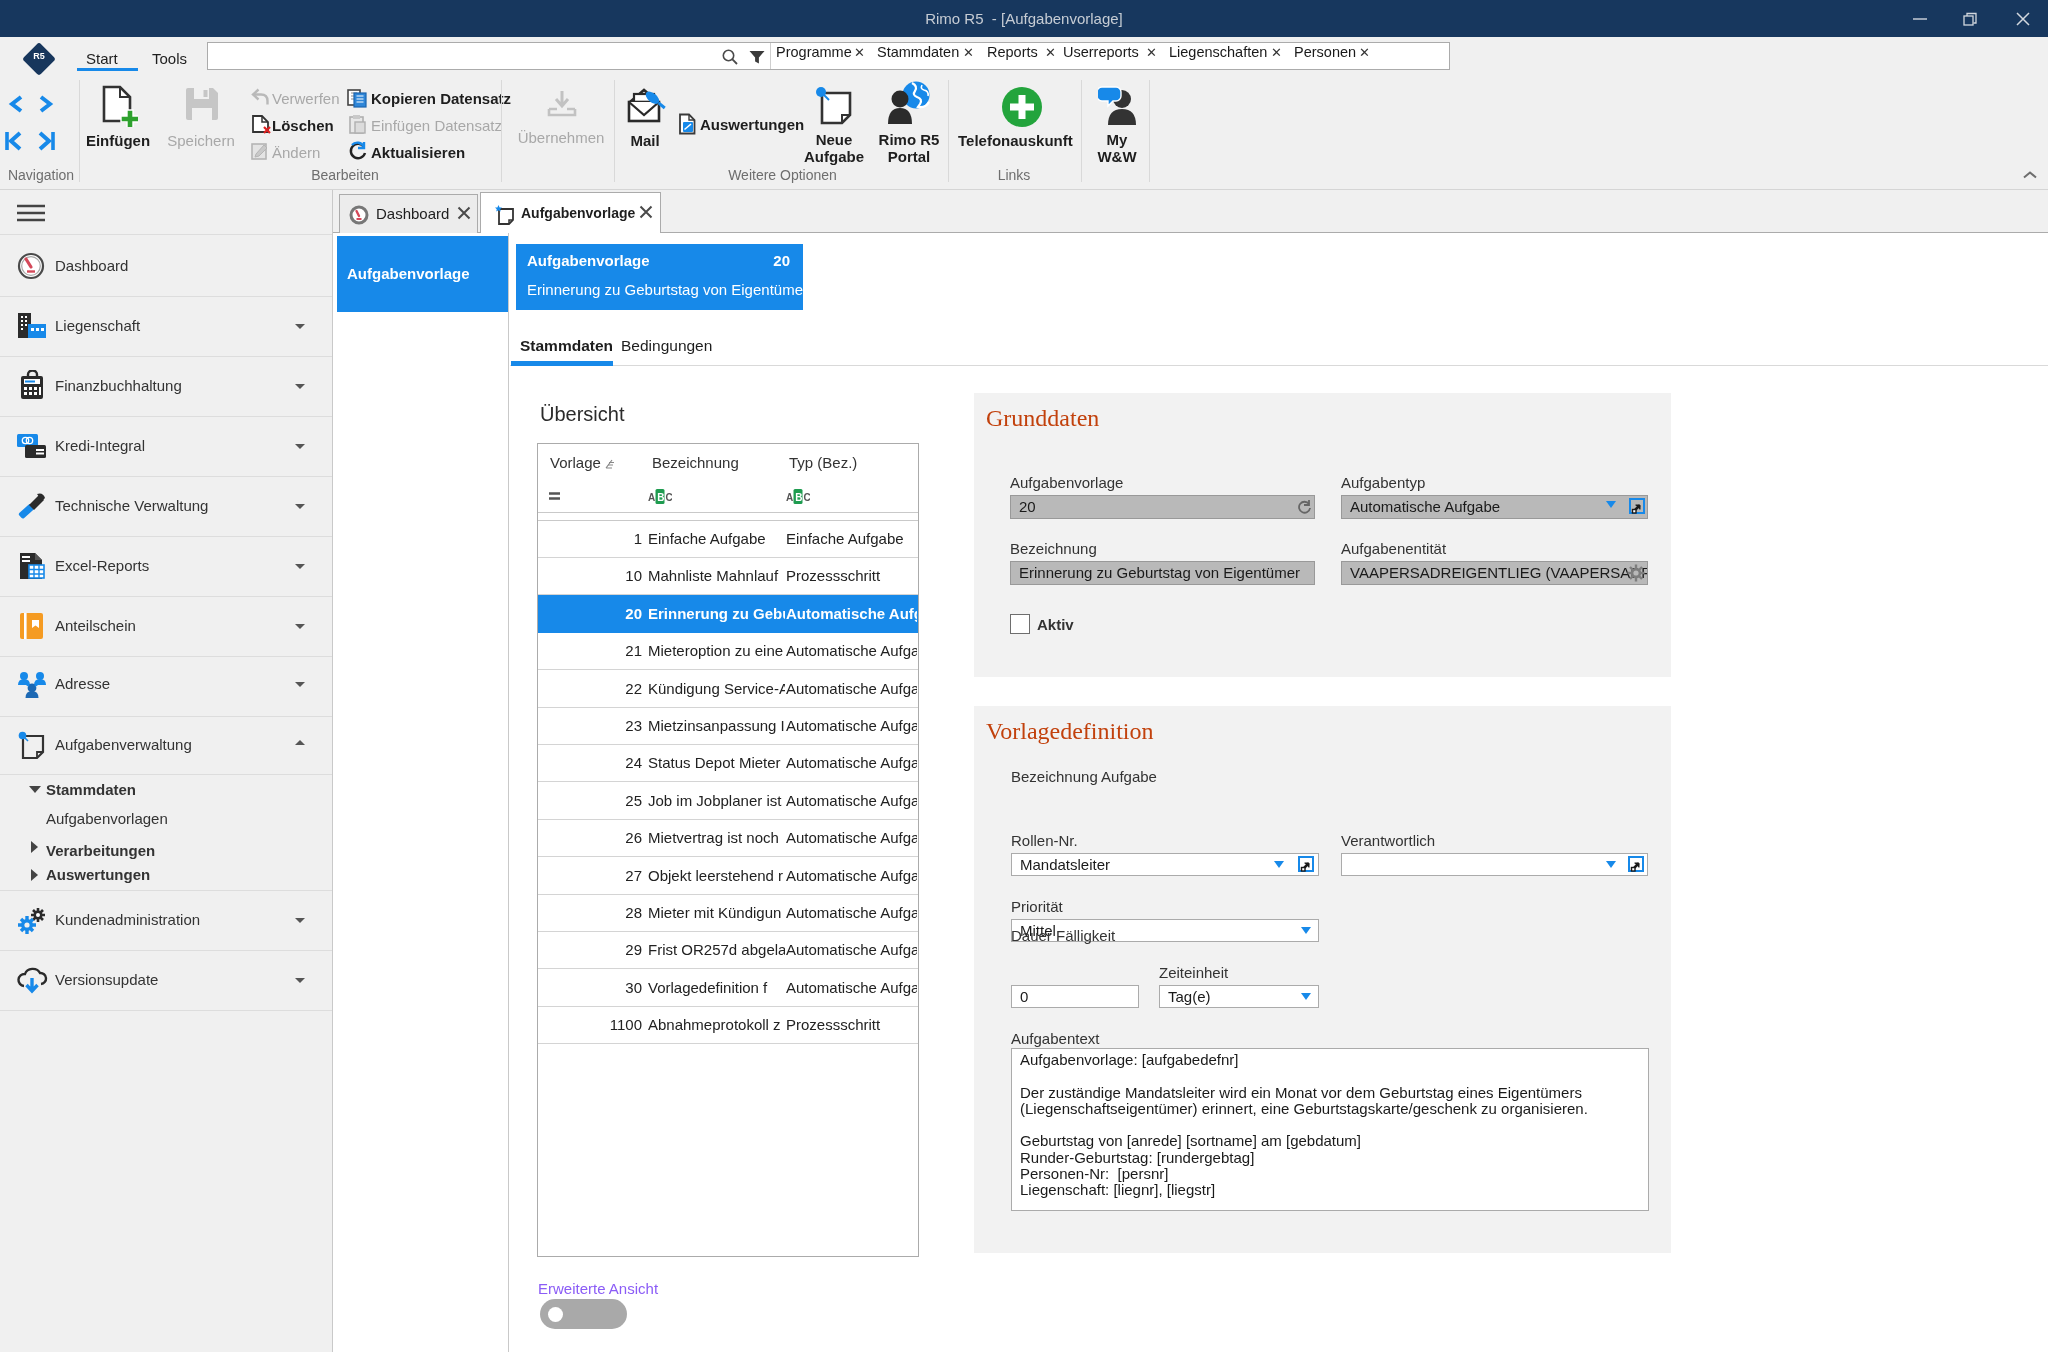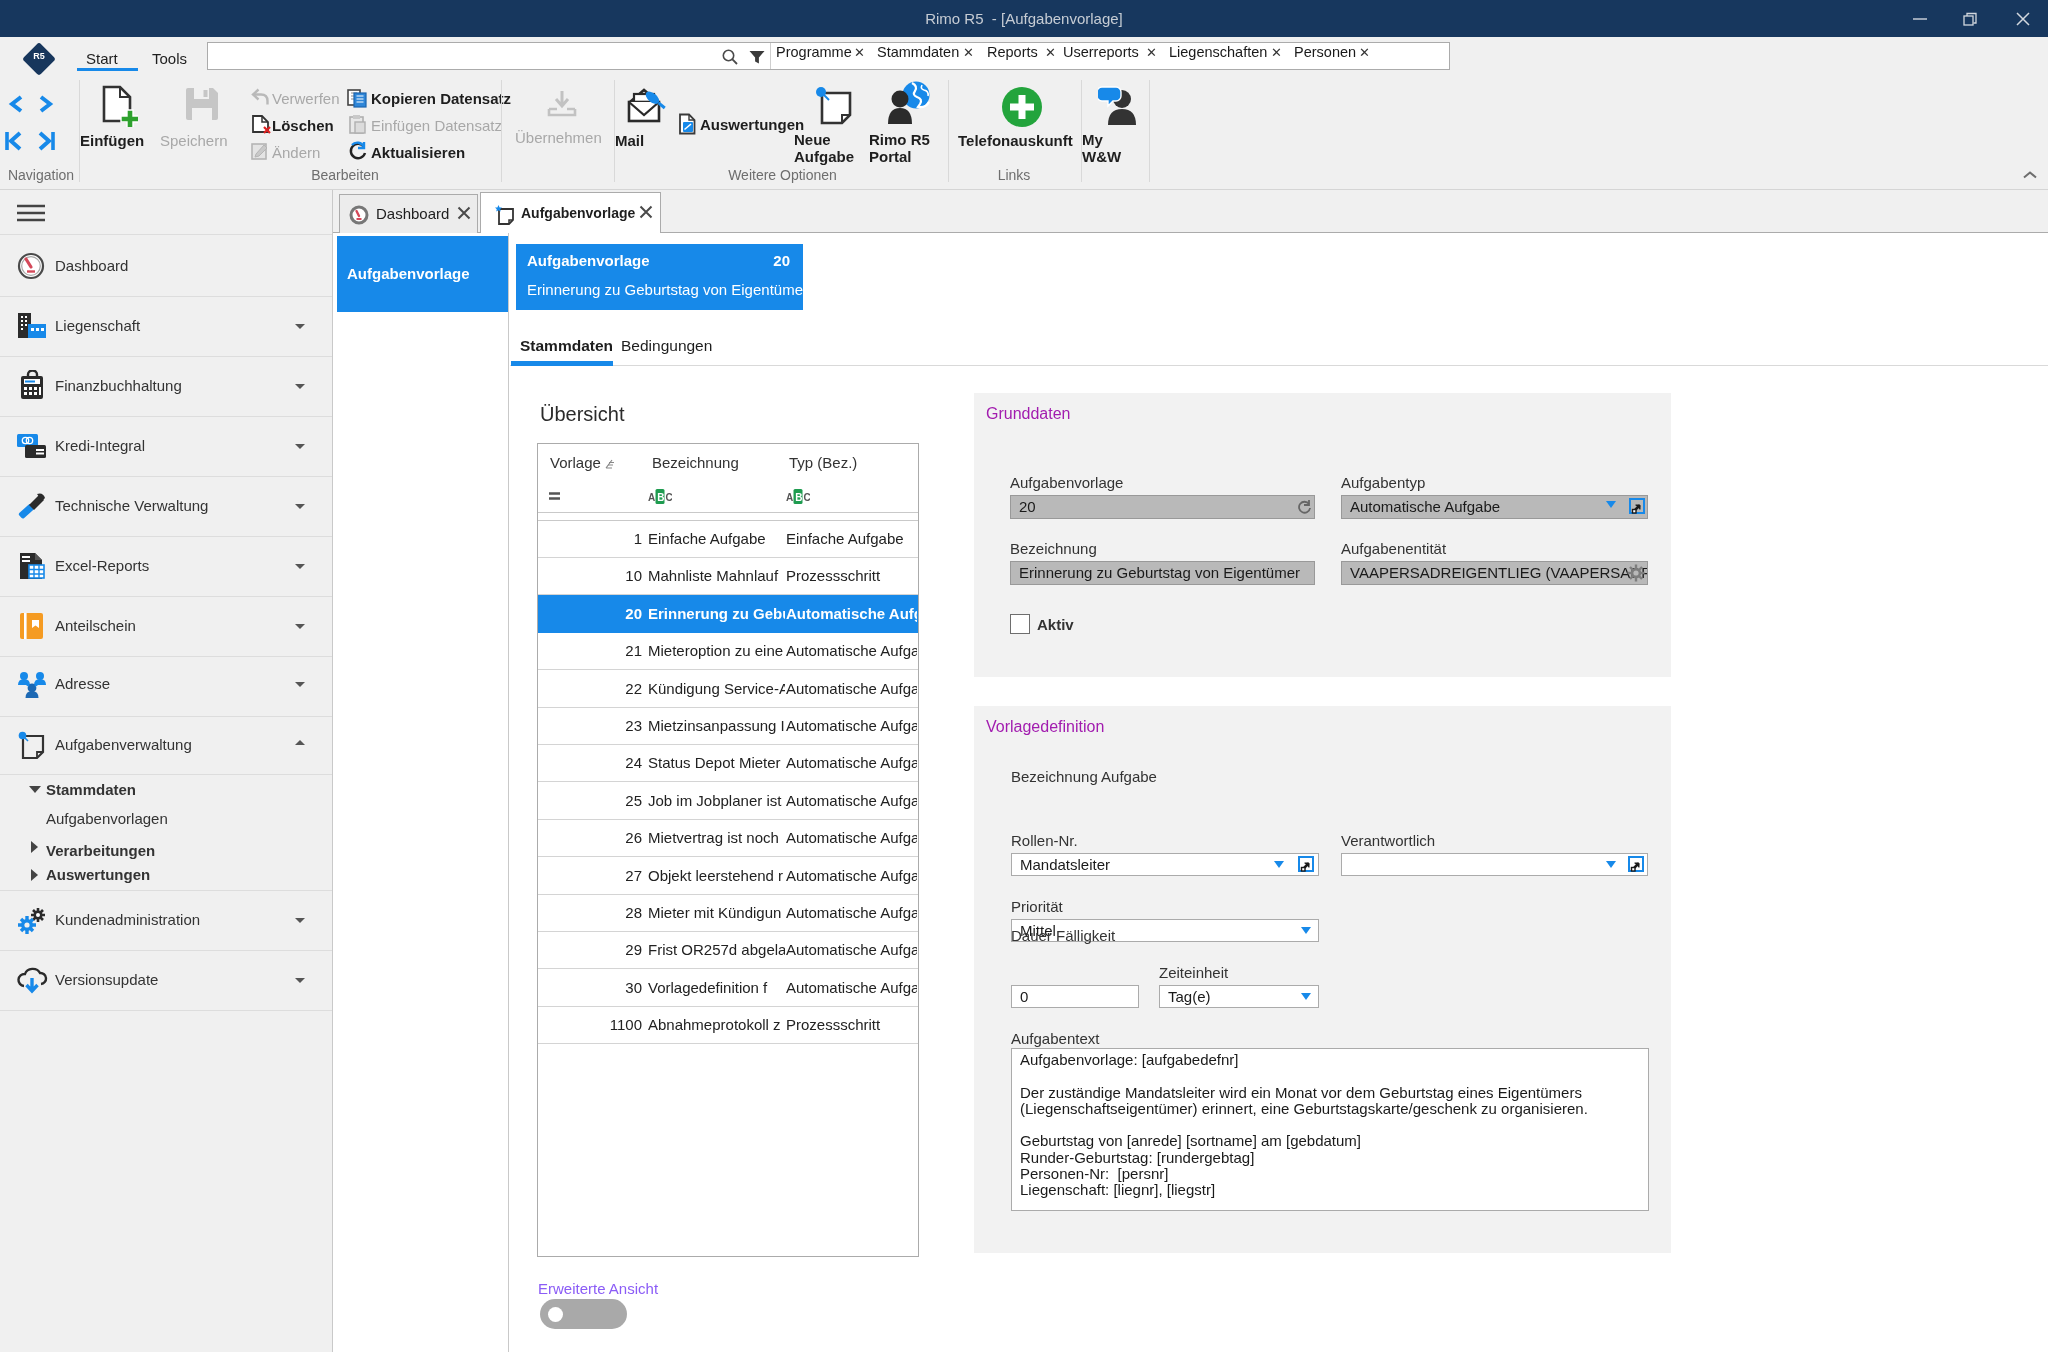--- a/index.html
+++ b/index.html
@@ -7,21 +7,21 @@
 body { font-family:"Liberation Sans", sans-serif; font-size:15px; color:#222; background:#fff; position:relative; }
 .abs { position:absolute; }
 
 #titlebar { position:absolute; left:0; top:0; width:2048px; height:37px; background:#17375E; color:#fff; }
 #titlebar .title { position:absolute; left:0; right:0; top:10px; text-align:center; font-size:15px; color:#C6CCD4; }
 
 #ribbon { position:absolute; left:0; top:37px; width:2048px; height:153px; background:#F0F0F0; border-bottom:1px solid #D5D5D5; }
 .rtab { position:absolute; top:13px; font-size:15px; color:#1E1E1E; }
 .vsep { position:absolute; top:43px; height:102px; width:1px; background:#D9D9D9; }
 .glabel { position:absolute; top:130px; font-size:14px; color:#6E6E6E; text-align:center; }
-.btext { position:absolute; font-size:15px; color:#1E1E1E; }
+.btext { position:absolute; font-size:15px; color:#1E1E1E; text-align:center; }
 .gray { color:#A8A8A8 !important; }
 .bld { font-weight:bold; }
 .searchbox { position:absolute; left:207px; top:5px; width:1243px; height:28px; background:#fff; border:1px solid #ABABAB; }
 .tag { position:absolute; top:7px; font-size:14.5px; color:#1A1A1A; }
 .tagx { color:#333; font-size:13px; top:8px; }
 
 #sidebar { position:absolute; left:0; top:190px; width:333px; height:1162px; background:#F0F0F0; border-right:1px solid #C9C9C9; }
 .ssep { position:absolute; left:0; width:332px; height:1px; background:#DDDDDD; }
 .sitem { position:absolute; left:55px; font-size:15px; color:#333; }
 .schev { position:absolute; left:295px; width:0; height:0; border-left:5px solid transparent; border-right:5px solid transparent; border-top:5px solid #555; }
@@ -30,21 +30,21 @@
 #tabstrip { position:absolute; left:333px; top:190px; width:1715px; height:43px; background:#F0F0F0; border-bottom:1px solid #ABABAB; }
 #tab1 { position:absolute; left:6px; top:4px; width:139px; height:39px; background:#ECECEC; border:1px solid #ABABAB; border-bottom:none; }
 #tab2 { position:absolute; left:147px; top:2px; width:181px; height:42px; background:#fff; border:1px solid #ABABAB; border-bottom:none; }
 
 #leftpanel { position:absolute; left:333px; top:233px; width:176px; height:1119px; background:#fff; border-right:1px solid #C9C9C9; }
 #lpsel { position:absolute; left:4px; top:3px; width:171px; height:76px; background:#1789E9; color:#fff; font-weight:bold; }
 
 #main { position:absolute; left:510px; top:233px; width:1538px; height:1119px; background:#fff; }
 #bluehdr { position:absolute; left:6px; top:11px; width:287px; height:66px; background:#1789E9; color:#fff; overflow:hidden; }
 .panel { position:absolute; background:#F2F2F2; }
-.ptitle { position:absolute; font-size:16px; color:#a21caf; }
+.ptitle { position:absolute; font-size:24px; color:#c2410c;font-family:Liberation Serif, serif; }
 .flabel { position:absolute; font-size:15px; color:#333; }
 .gfield { position:absolute; height:24px; background:#B9B9B9; border:1px solid #999; font-size:15px; color:#1A1A1A; line-height:22px; padding-left:8px; white-space:nowrap; overflow:hidden; }
 .wfield { position:absolute; height:23px; background:#fff; border:1px solid #ABABAB; font-size:15px; color:#1A1A1A; line-height:21px; padding-left:8px; white-space:nowrap; overflow:hidden; }
 .dtri { position:absolute; width:0; height:0; border-left:5.5px solid transparent; border-right:5.5px solid transparent; border-top:7px solid #1789E9; }
 .sqbtn { position:absolute; width:16px; height:16px; background:transparent; border:2px solid #1789E9; }
 
 #grid { position:absolute; left:27px; top:210px; width:382px; height:814px; border:1px solid #ABABAB; background:#fff; font-size:15px; }
 .gr { position:absolute; left:0; width:380px; height:38px; border-bottom:1px solid #D4D4D4; }
 .gnum { position:absolute; left:0; top:10px; width:104px; text-align:right; white-space:nowrap; }
 .gbez { position:absolute; left:110px; top:10px; width:137px; white-space:nowrap; overflow:hidden; }

